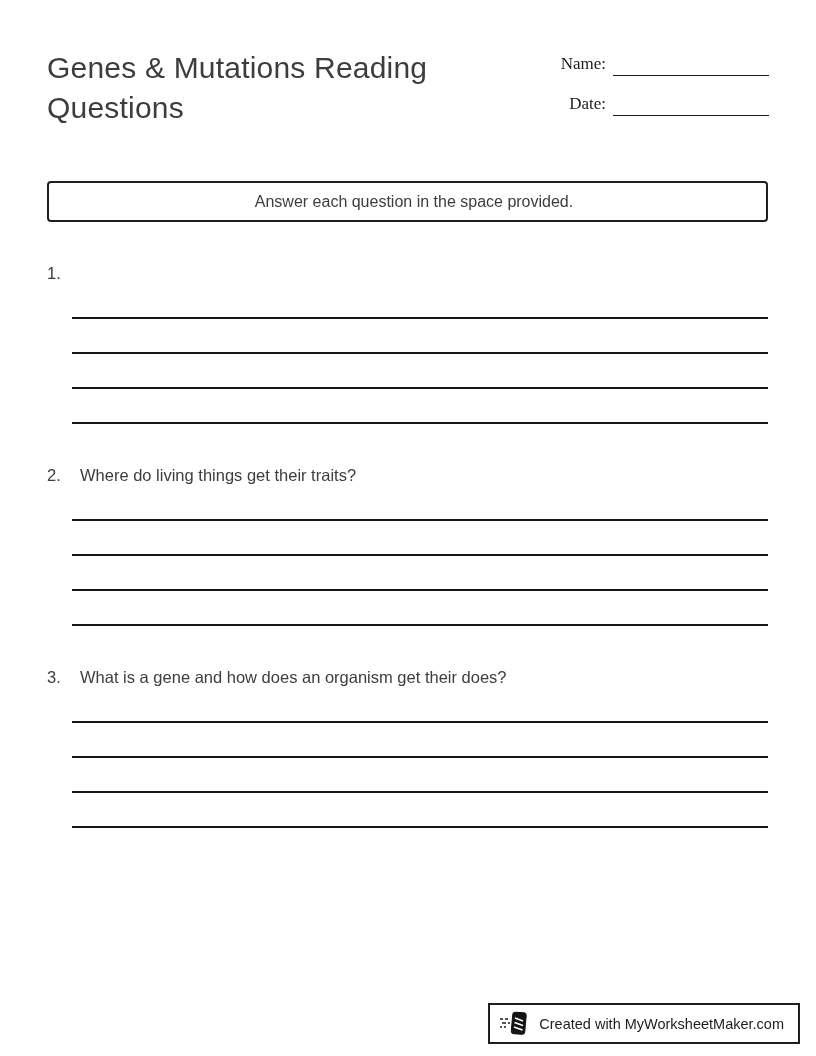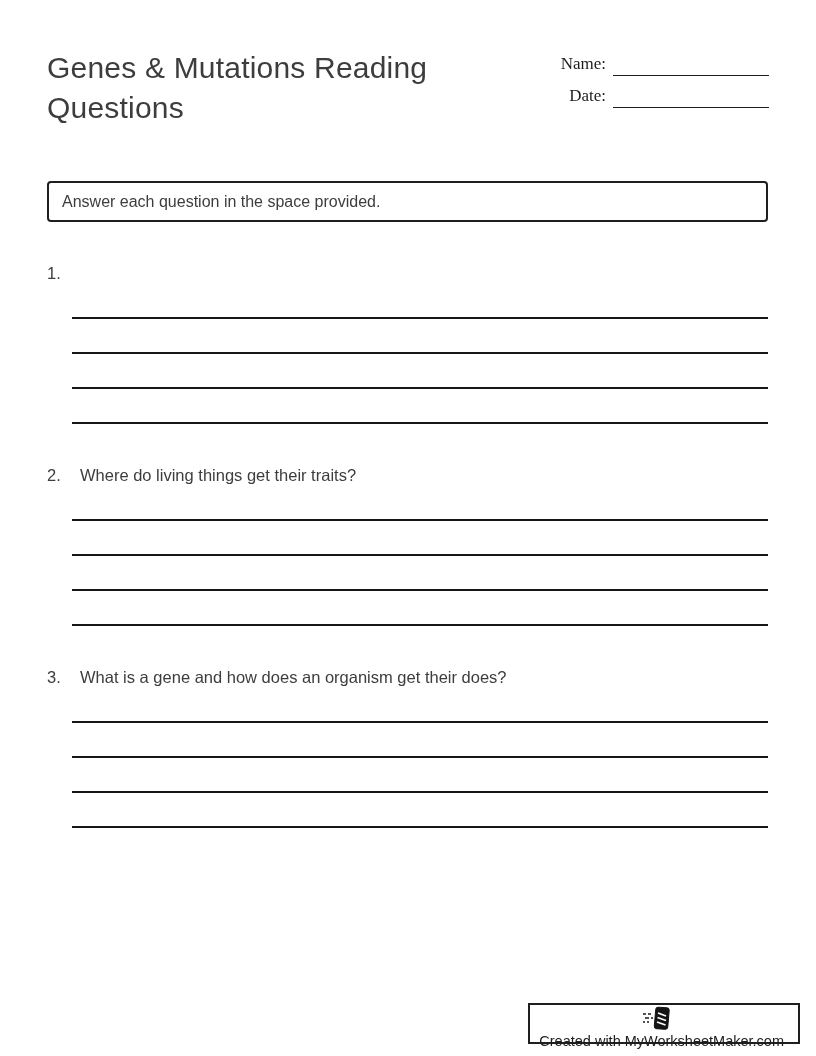--- a/index.html
+++ b/index.html
@@ -31,21 +31,21 @@
   
   .namedate {
     position: absolute;
     top: 52px;
     right: 47px;
     width: 212px;
   }
   .nd-row {
     display: flex;
     align-items: flex-end;
-    margin-bottom: 8px;
+    margin-bottom: 16px;
   }
   .nd-label {
     font-family: "Liberation Serif", "DejaVu Serif", serif;
     font-size: 17px;
     color: #1d1d1d;
     width: 56px;
     text-align: right;
     padding-right: 7px;
     padding-bottom: 2px;
   }
@@ -63,20 +63,21 @@
     width: 721px;
     height: 41px;
     border: 2px solid #1f1f1f;
     border-radius: 4px;
     display: flex;
     align-items: center;
     padding-left: 13px;
     font-size: 16px;
     color: #3d3d3d;
     background: #ffffff;
+    justify-content: center;
   }
 
   
   .questions {
     position: absolute;
     left: 47px;
     top: 262px;
     width: 721px;
   }
   .question + .question { margin-top: 40px; }
@@ -105,21 +106,20 @@
     top: 1003px;
     height: 41px;
     border: 2px solid #1f1f1f;
     background: #ffffff;
     display: flex;
     align-items: center;
     padding: 0 14px 0 9px;
     font-size: 14.5px;
     color: #1d1d1d;
     cursor: pointer;
-    flex-direction: column;
   }
   .footer-icon {
     width: 34px;
     height: 28px;
     margin-right: 6px;
     flex: none;
   }
 </style>
 </head>
 <body>

